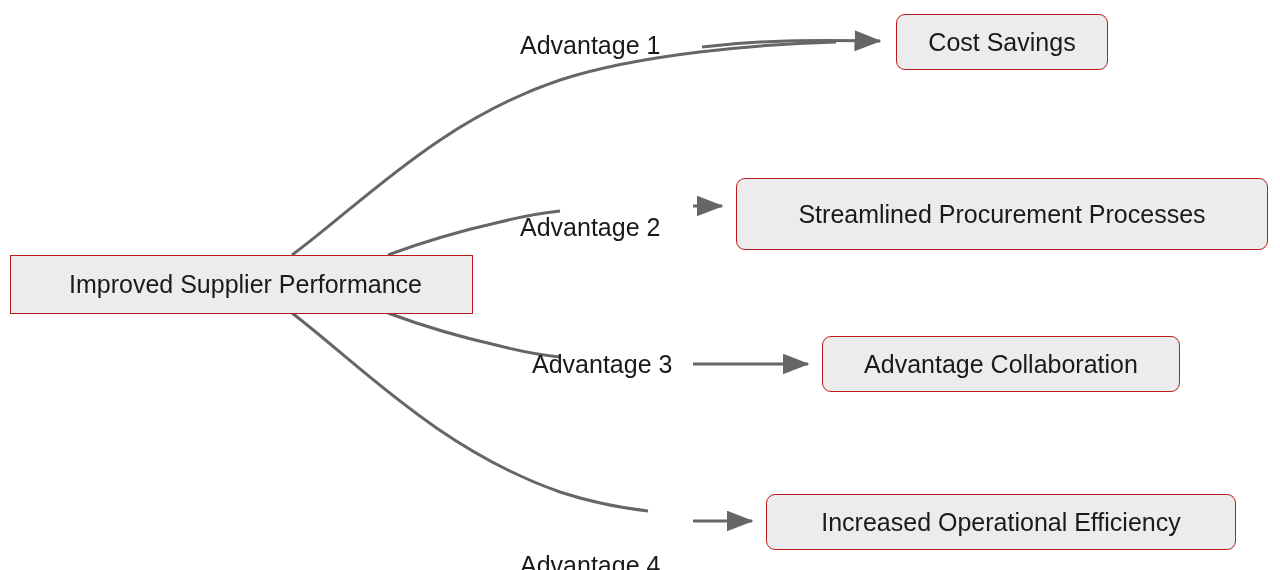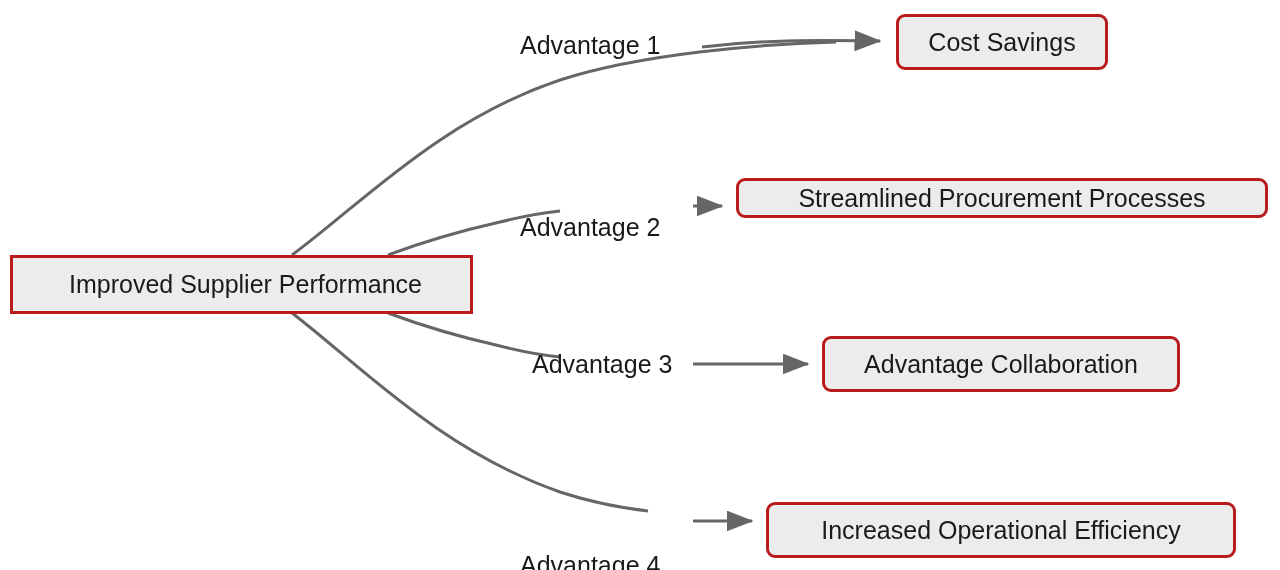--- a/index.html
+++ b/index.html
@@ -24,21 +24,21 @@
     position: absolute;
     left: 0;
     top: 0;
     width: 1280px;
     height: 570px;
   }
   .node {
     position: absolute;
     box-sizing: border-box;
     background: #ececec;
-    border: 3px solid #b91c1c;
+    border: 1px solid #b91c1c;
     display: flex;
     align-items: center;
     justify-content: center;
     color: #1a1a1a;
     font-size: 25px;
     line-height: 1;
     white-space: nowrap;
     padding: 0 16px;
   }
   .node.rounded {
@@ -86,29 +86,29 @@
   </svg>
 
   <div class="node square" style="left:10px; top:255px; width:463px; height:59px;padding-left:24px;">
     <span class="node-label">Improved Supplier Performance</span>
   </div>
 
   <div class="node rounded" style="left:896px; top:14px; width:212px; height:56px;">
     <span class="node-label">Cost Savings</span>
   </div>
 
-  <div class="node rounded" style="left:736px; top:178px; width:532px; height:40px;">
+  <div class="node rounded" style="left:736px; top:178px; width:532px; height:72px;">
     <span class="node-label">Streamlined Procurement Processes</span>
   </div>
 
   <div class="node rounded" style="left:822px; top:336px; width:358px; height:56px;">
     <span class="node-label">Advantage Collaboration</span>
   </div>
 
-  <div class="node rounded" style="left:766px; top:494px; width:470px; height:56px;margin-top:8px;">
+  <div class="node rounded" style="left:766px; top:494px; width:470px; height:56px;">
     <span class="node-label">Increased Operational Efficiency</span>
   </div>
 
   <div class="edge-label" style="left:520px; top:45px;">Advantage 1</div>
 
   <div class="edge-label" style="left:520px; top:206px;margin-top:21px;">Advantage 2</div>
 
   <div class="edge-label" style="left:496px; top:364px;margin-left:36px;">Advantage 3</div>
 
   <div class="edge-label" style="left:520px; top:521px;margin-top:44px;">Advantage 4</div>

